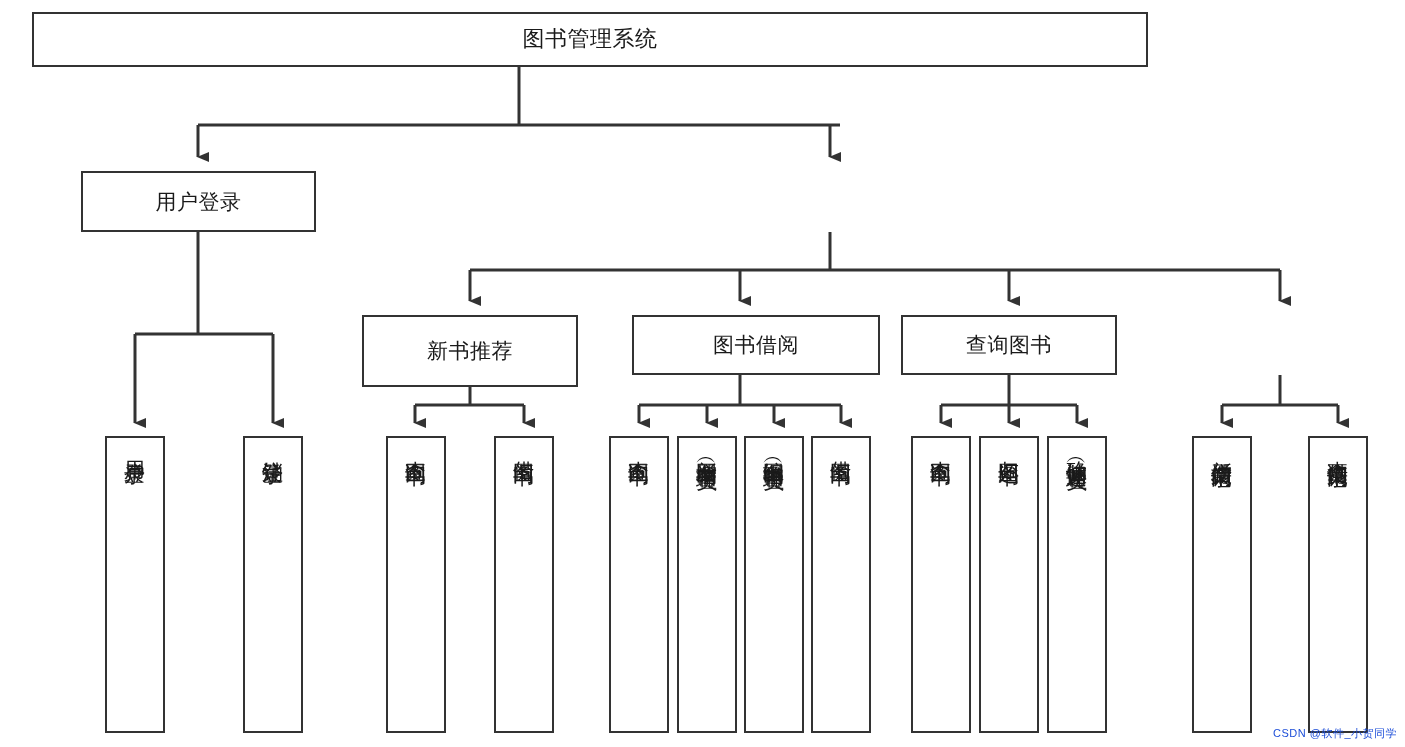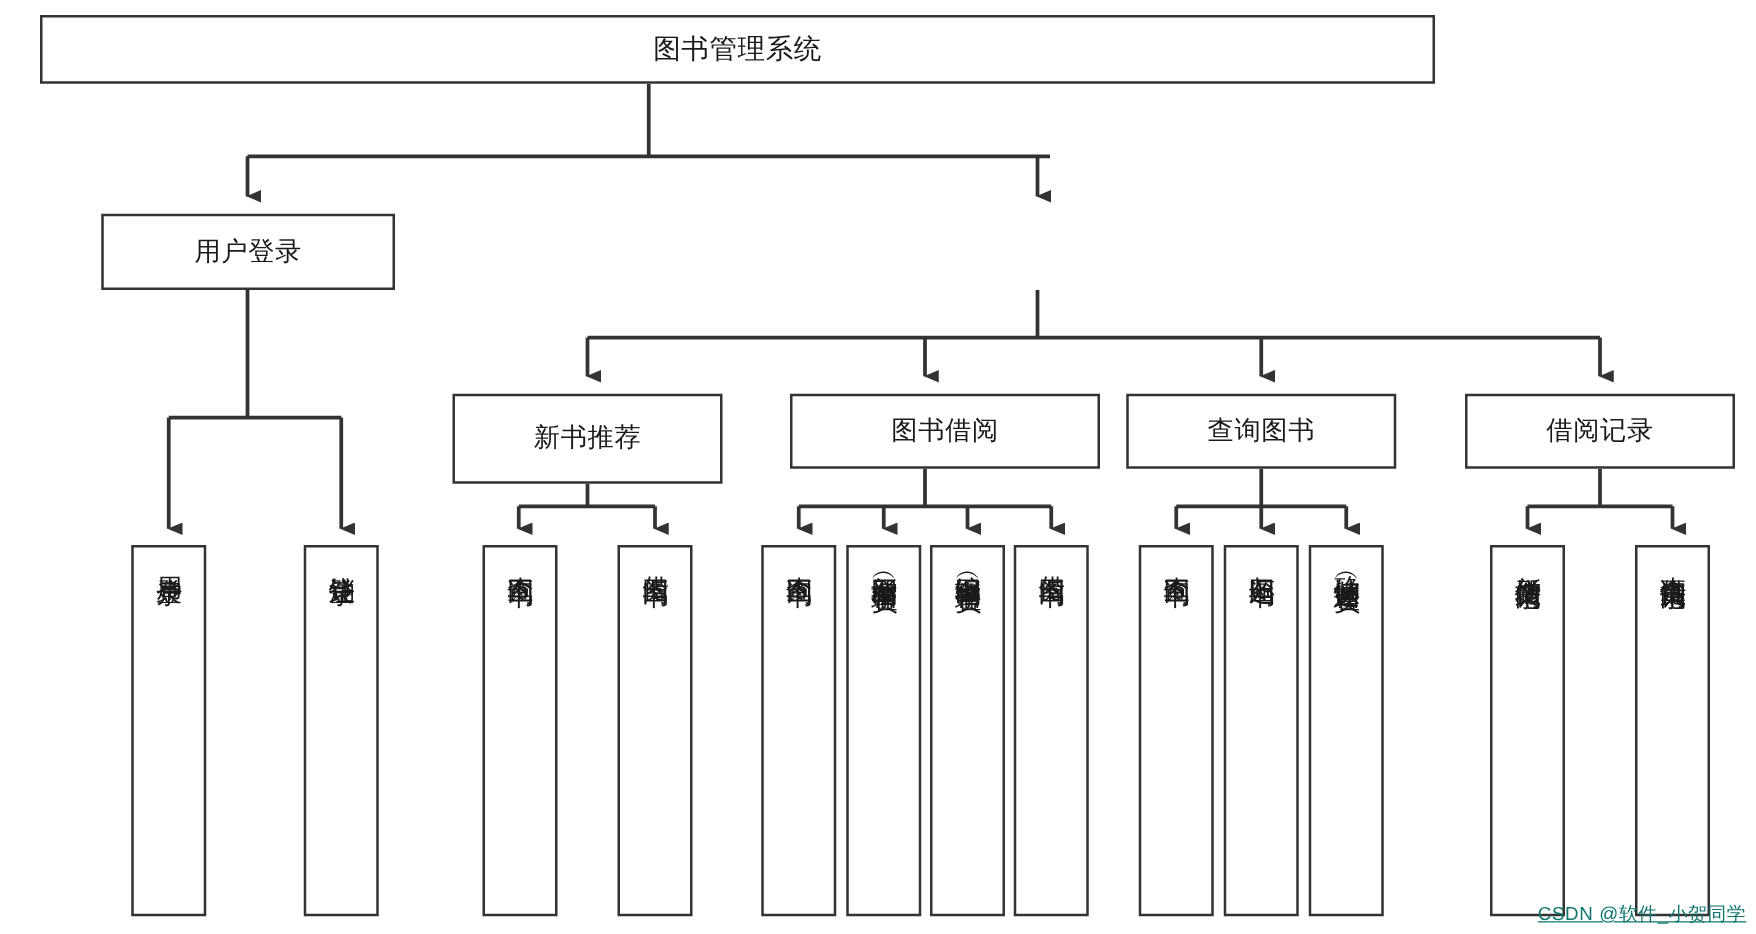--- a/index.html
+++ b/index.html
@@ -58,26 +58,25 @@
     letter-spacing: 1.5px;
     line-height: 1;
   }
   .node.root .node-label {
     font-size: 22px;
   }
   #watermark {
     position: absolute;
     right: 8px;
     bottom: 6px;
-    font-size: 15px;
-    color: #0f766e;
+    font-size: 11px;
+    color: #1d4ed8;
     letter-spacing: 0.5px;
     white-space: nowrap;
     pointer-events: none;
-    text-decoration: underline;
   }
 </style>
 </head>
 <body>
 
 <div id="diagram-root">
 
   <svg id="diagram-svg" viewBox="0 0 1405 747" xmlns="http://www.w3.org/2000/svg">
     <defs>
       <marker id="arrowhead" markerWidth="10" markerHeight="12" refX="5" refY="11" orient="auto" markerUnits="userSpaceOnUse">
@@ -139,23 +138,20 @@
 
   <div class="node horizontal" style="left:362px; top:315px; width:216px; height:72px;">
     <span class="node-label">新书推荐</span>
   </div>
   <div class="node horizontal" style="left:632px; top:315px; width:248px; height:60px;">
     <span class="node-label">图书借阅</span>
   </div>
   <div class="node horizontal" style="left:901px; top:315px; width:216px; height:60px;">
     <span class="node-label">查询图书</span>
   </div>
-  <div class="node horizontal" style="left:1172px; top:315px; width:216px; height:60px;">
-    <span class="node-label">借阅记录</span>
-  </div>
 
   <div class="node vertical" style="left:105px; top:436px; width:60px; height:297px;">
     <span class="node-label">用户登录</span>
   </div>
   <div class="node vertical" style="left:243px; top:436px; width:60px; height:297px;">
     <span class="node-label">注销登录</span>
   </div>
 
   <div class="node vertical" style="left:386px; top:436px; width:60px; height:297px;">
     <span class="node-label">查询图书</span>

